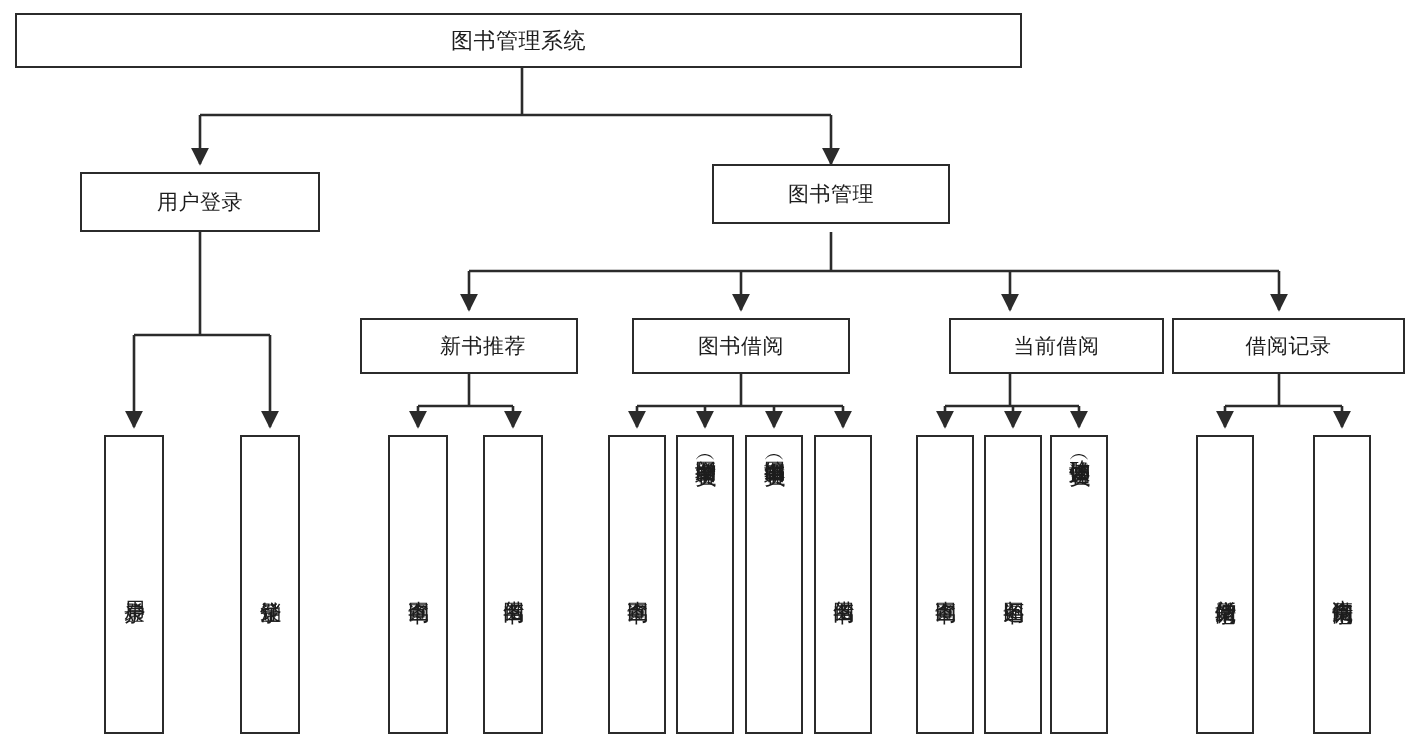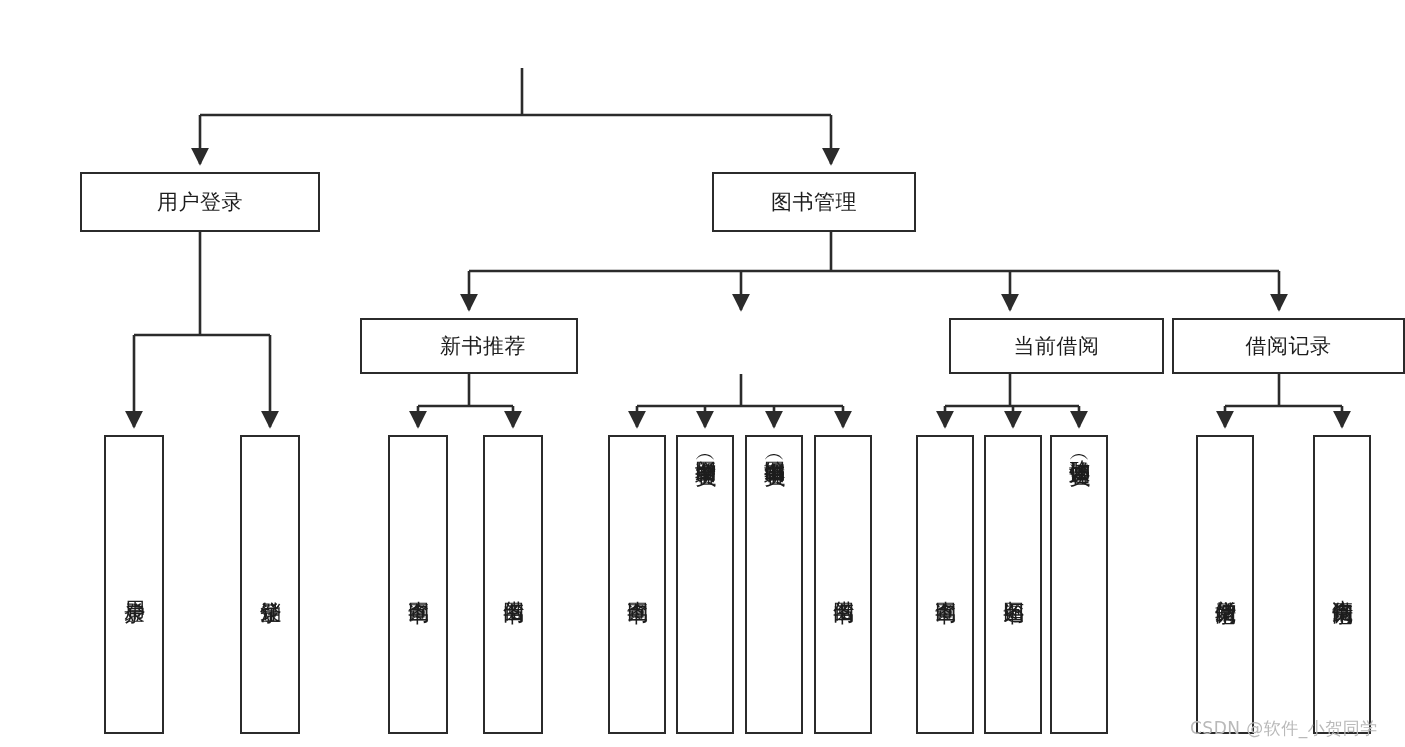--- a/index.html
+++ b/index.html
@@ -122,31 +122,37 @@
       <path d="M 1013 406 L 1013 427" marker-end="url(#arrow)"></path>
       <path d="M 1079 406 L 1079 427" marker-end="url(#arrow)"></path>
 
       <path d="M 1279 374 L 1279 406"></path>
       <path d="M 1225 406 L 1342 406"></path>
       <path d="M 1225 406 L 1225 427" marker-end="url(#arrow)"></path>
       <path d="M 1342 406 L 1342 427" marker-end="url(#arrow)"></path>
     </g>
   </svg>
 
+  <div class="node root horizontal" style="left:15px; top:13px; width:1007px; height:55px;">
+    <span class="node-label">图书管理系统</span>
+  </div>
 
   <div class="node horizontal" style="left:80px; top:172px; width:240px; height:60px;">
     <span class="node-label">用户登录</span>
   </div>
-  <div class="node horizontal" style="left:712px; top:172px; width:204px; height:60px;">
+  <div class="node horizontal" style="left:712px; top:164px; width:238px; height:60px;">
     <span class="node-label">图书管理</span>
   </div>
 
   <div class="node horizontal" style="left:360px; top:318px; width:218px; height:56px;padding-left:28px;">
     <span class="node-label">新书推荐</span>
   </div>
+  <div class="node horizontal" style="left:632px; top:318px; width:218px; height:56px;">
+    <span class="node-label">图书借阅</span>
+  </div>
   <div class="node horizontal" style="left:949px; top:318px; width:215px; height:56px;">
     <span class="node-label">当前借阅</span>
   </div>
   <div class="node horizontal" style="left:1172px; top:318px; width:233px; height:56px;">
     <span class="node-label">借阅记录</span>
   </div>
 
   <div class="node vertical centered" style="left:104px; top:435px; width:60px; height:299px;">
     <span class="node-label">用户登录</span>
   </div>
@@ -184,15 +190,14 @@
     <span class="node-label">确认归还（管理员）</span>
   </div>
 
   <div class="node vertical centered" style="left:1196px; top:435px; width:58px; height:299px;">
     <span class="node-label">新增借阅记录</span>
   </div>
   <div class="node vertical centered" style="left:1313px; top:435px; width:58px; height:299px;">
     <span class="node-label">查询借阅记录</span>
   </div>
 
-  <div class="watermark" style="left:1190px; top:717px;">CSDN @软件_小贺同学</div>
 
 </div>
 
 </body></html>

